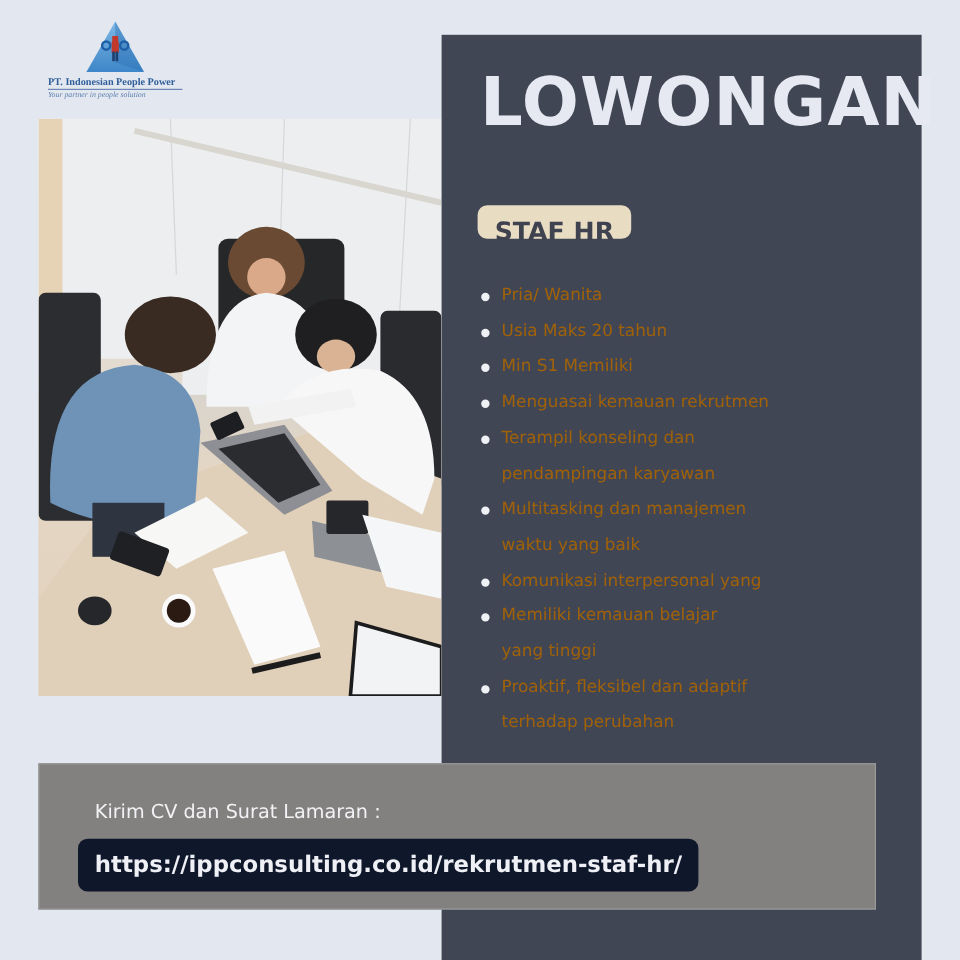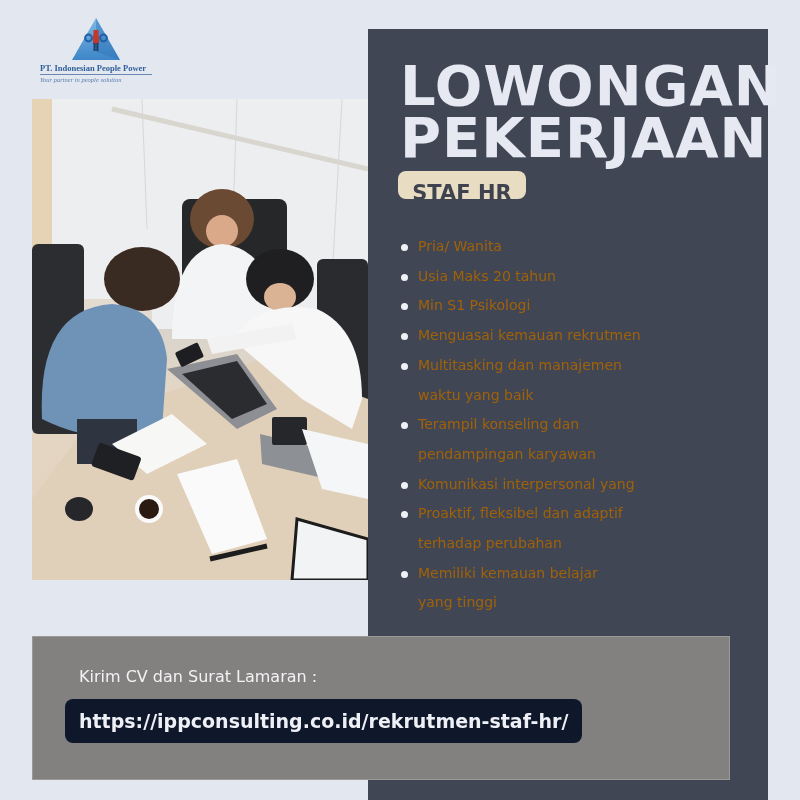--- a/index.html
+++ b/index.html
@@ -87,21 +87,21 @@
     content: "";
     position: absolute;
     left: 3px; top: 12px;
     width: 7px; height: 7px;
     border-radius: 50%;
     background: #f0f1f5;
   }
   .cta-box {
     position: absolute;
     left: 32px; top: 636px;
-    width: 698px; height: 144px;
+    width: 698px; height: 122px;
     background: #838180;
     border: 1px solid #9a9999;
   }
   .cta-label {
     position: absolute;
     left: 46px; top: 30px;
     color: #f2f2f4;
     font-size: 16px;
     font-weight: normal;
   }
@@ -193,33 +193,32 @@
 
     <ellipse cx="47" cy="410" rx="14" ry="12" fill="#26272b"></ellipse>
     <rect x="62" y="350" width="45" height="25" rx="3" fill="#1f2023" transform="rotate(20 84 362)"></rect>
   </svg>
 </div>
 
 <div class="dark-panel"></div>
 
 <div class="title">
   <div>LOWONGAN</div>
-  <div>PEKERJAAN</div>
 </div>
 
 <div class="badge">STAF HR</div>
 
 <ul class="reqs">
   <li><span>Pria/ Wanita</span></li>
   <li><span>Usia Maks 20 tahun</span></li>
-  <li><span>Min S1 Psikologi</span></li>
+  <li><span>Min S1 Memiliki</span></li>
   <li><span>Menguasai kemauan rekrutmen</span></li>
+  <li><span>Terampil konseling dan</span><br><span>pendampingan karyawan</span></li>
   <li><span>Multitasking dan manajemen</span><br><span>waktu yang baik</span></li>
-  <li><span>Terampil konseling dan</span><br><span>pendampingan karyawan</span></li>
   <li><span>Komunikasi interpersonal yang</span></li>
+  <li><span>Memiliki kemauan belajar</span><br><span>yang tinggi</span></li>
   <li><span>Proaktif, fleksibel dan adaptif</span><br><span>terhadap perubahan</span></li>
-  <li><span>Memiliki kemauan belajar</span><br><span>yang tinggi</span></li>
 </ul>
 
 <div class="cta-box">
   <div class="cta-label">Kirim CV dan Surat Lamaran :</div>
   <div class="cta-link">https://ippconsulting.co.id/rekrutmen-staf-hr/</div>
 </div>
 
 </body></html>

